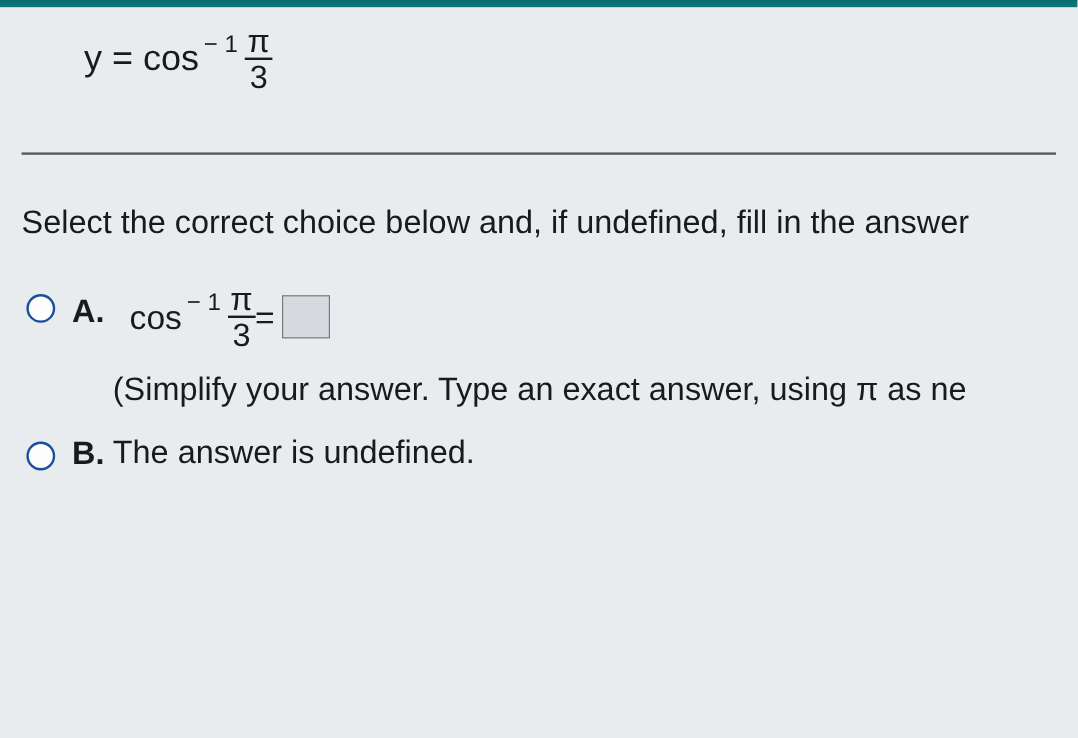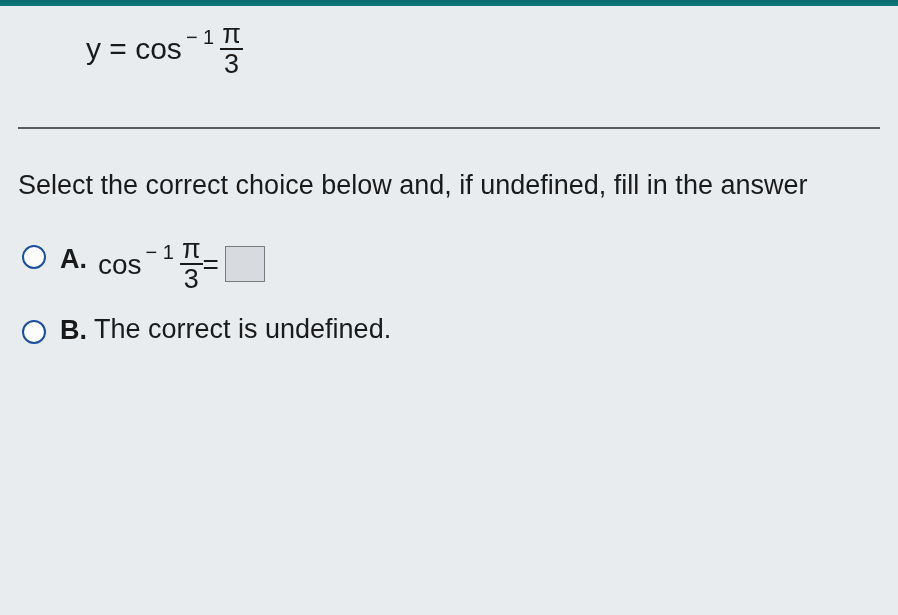--- a/index.html
+++ b/index.html
@@ -25,21 +25,21 @@
   .question-text {
     margin-bottom: 28px;
   }
   .equation-row {
     display: flex;
     align-items: center;
     margin-left: 52px;
     margin-bottom: 48px;
     font-size: 30px;
   }
-  .eq-text { white-space: pre; margin-left: 16px; }
+  .eq-text { white-space: pre; }
   .sup {
     font-size: 20px;
     position: relative;
     top: -12px;
     margin-left: 4px;
     margin-right: 4px;
   }
   .frac {
     display: inline-flex;
     flex-direction: column;
@@ -81,21 +81,21 @@
     min-width: 34px;
     margin-top: 2px;
   }
   .choice-body {
     flex: 1;
   }
   .choice-a-eq {
     display: flex;
     align-items: center;
     font-size: 28px;
-    margin-left: 4px;
+    margin-left: 14px;
     margin-top: -4px;
   }
   .answer-box {
     width: 40px;
     height: 36px;
     border: 1px solid #7a7a7a;
     background: #d7dbe0;
     margin-left: 6px;
   }
   .hint {
@@ -137,22 +137,23 @@
         <span>cos</span>
         <span class="sup">− 1</span>
         <span class="frac">
           <span class="num">π</span>
           <span class="bar"></span>
           <span class="den">3</span>
         </span>
         <span> = </span>
         <span class="answer-box"></span>
       </div>
+      <div class="hint">(Simplify your answer. Type an exact answer, using π as ne</div>
     </div>
   </div>
 
   <div class="choice choice-b-row">
     <div class="radio"></div>
     <div class="choice-letter">B.</div>
-    <div class="choice-body">The correct is undefined.</div>
+    <div class="choice-body">The answer is undefined.</div>
   </div>
 
 </div>
 
 </body></html>

